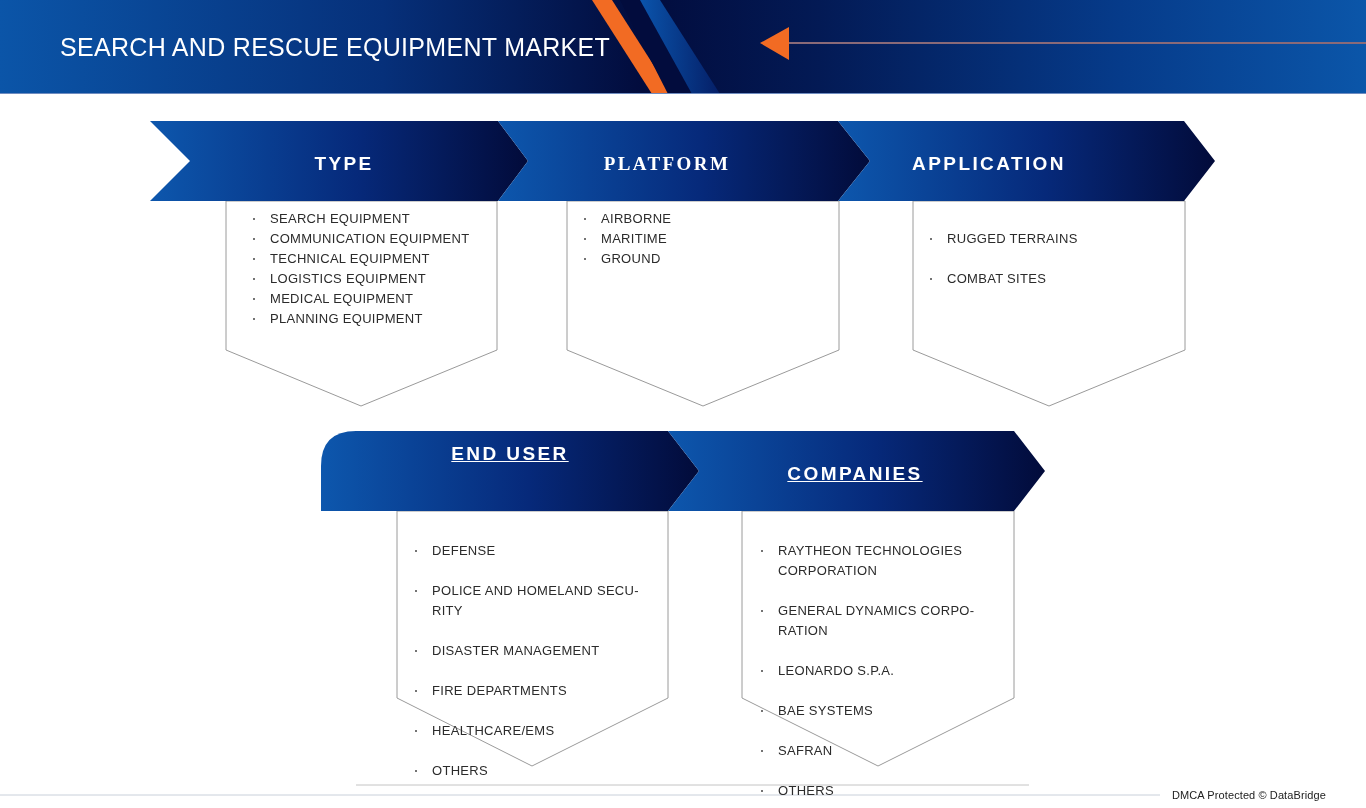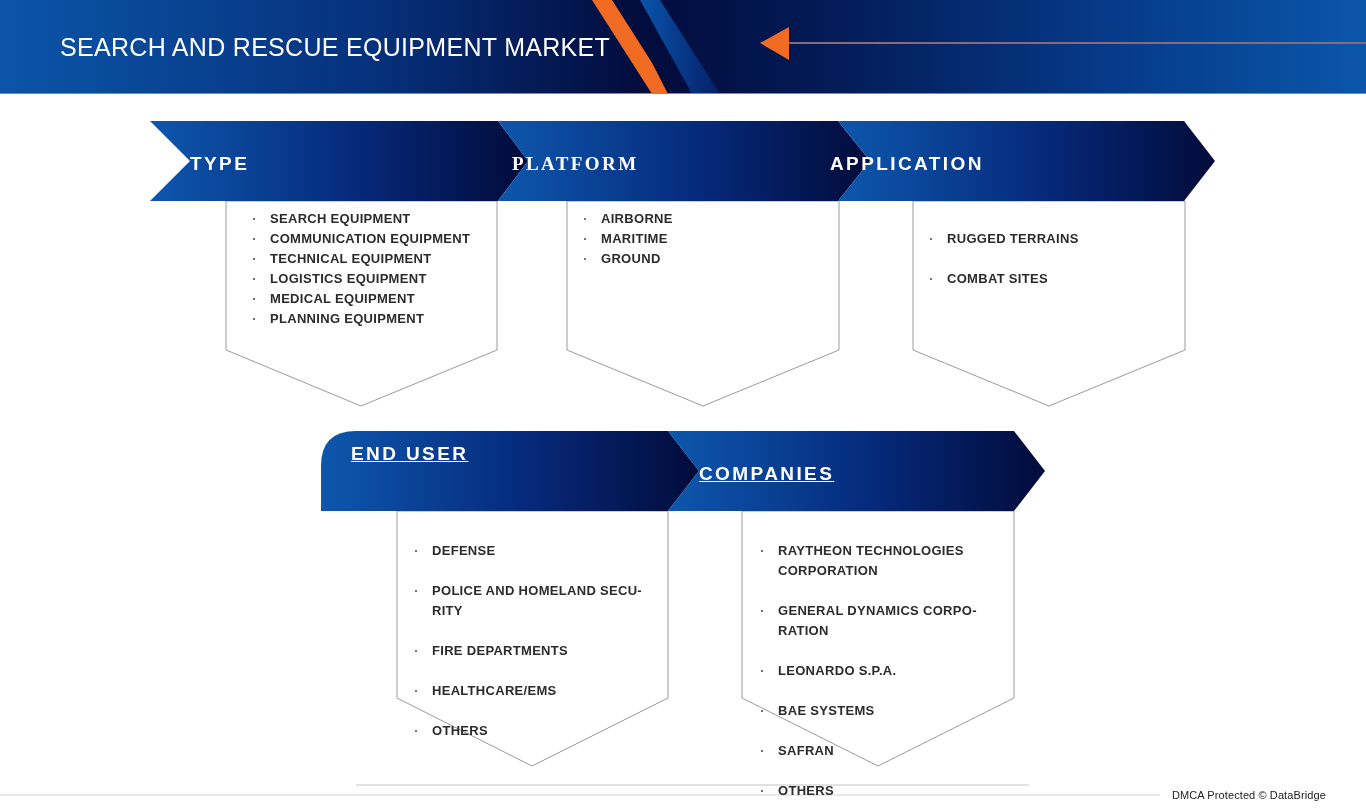--- a/index.html
+++ b/index.html
@@ -19,27 +19,27 @@
     position: absolute; left: 60px; top: 33px; color: #ffffff;
     font-size: 25px; letter-spacing: 0.3px; font-weight: normal;
   }
   .header-deco { position: absolute; left: 0; top: 0; }
 
   
   .shapes { position: absolute; left: 0; top: 0; }
 
   .seg-title {
     position: absolute; color: #ffffff; font-weight: bold; font-size: 19px;
-    letter-spacing: 2.4px; line-height: 24px;
+    letter-spacing: 2.4px; text-align: center; line-height: 24px;
   }
   .seg-list {
     position: absolute; list-style: none; color: #2b2b2b; font-size: 13px;
     letter-spacing: 0.3px; line-height: 20px;
   }
-  .seg-list li { position: relative; padding-left: 17px; font-weight: bold; }
+  .seg-list li { position: relative; padding-left: 17px; }
   .seg-list li::before {
     content: ""; position: absolute; left: 0; top: 9px; width: 2px; height: 2px;
     background: #444; border-radius: 50%;
   }
 
   .footer-text {
     position: absolute; left: 1172px; top: 789px; font-size: 11px; color: #222;
     letter-spacing: 0.1px;
   }
 </style>
@@ -114,20 +114,21 @@
 
 <ul class="seg-list" style="left:930px; top:209px; width:245px; white-space:pre-line;">
   <li>RUGGED TERRAINS</li>
   <li>COMBAT SITES</li>
 </ul>
 
 <ul class="seg-list" style="left:415px; top:521px; width:245px; white-space:pre-line;">
   <li>DEFENSE</li>
   <li>POLICE AND HOMELAND SECU-
 RITY</li>
+  <li>DISASTER MANAGEMENT</li>
   <li>FIRE DEPARTMENTS</li>
   <li>HEALTHCARE/EMS</li>
   <li>OTHERS</li>
 </ul>
 
 <ul class="seg-list" style="left:761px; top:521px; width:245px; white-space:pre-line;">
   <li>RAYTHEON TECHNOLOGIES
 CORPORATION</li>
   <li>GENERAL DYNAMICS CORPO-
 RATION</li>

